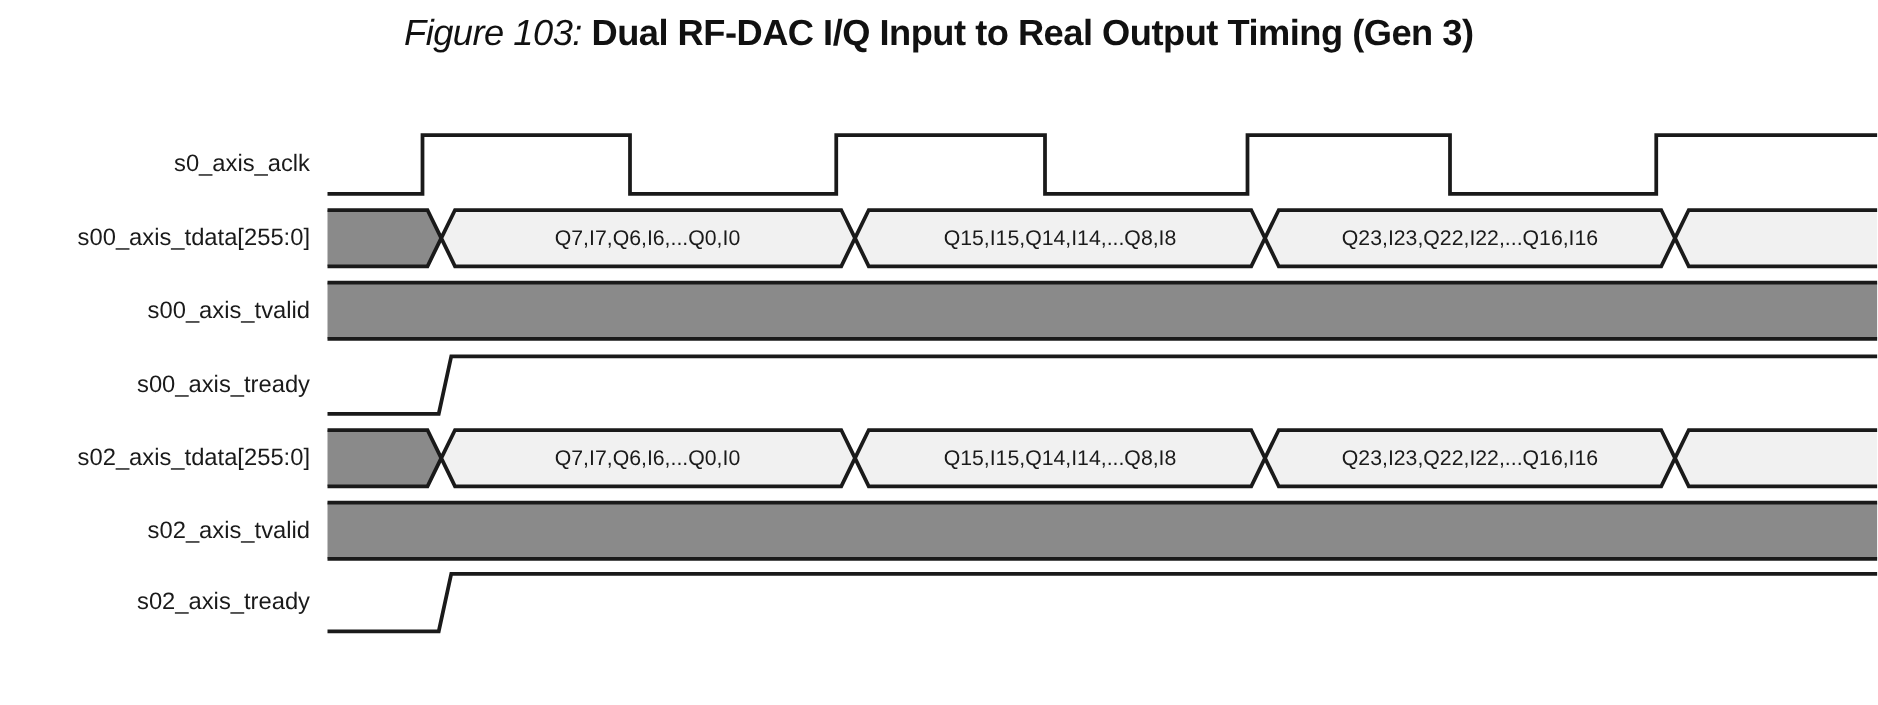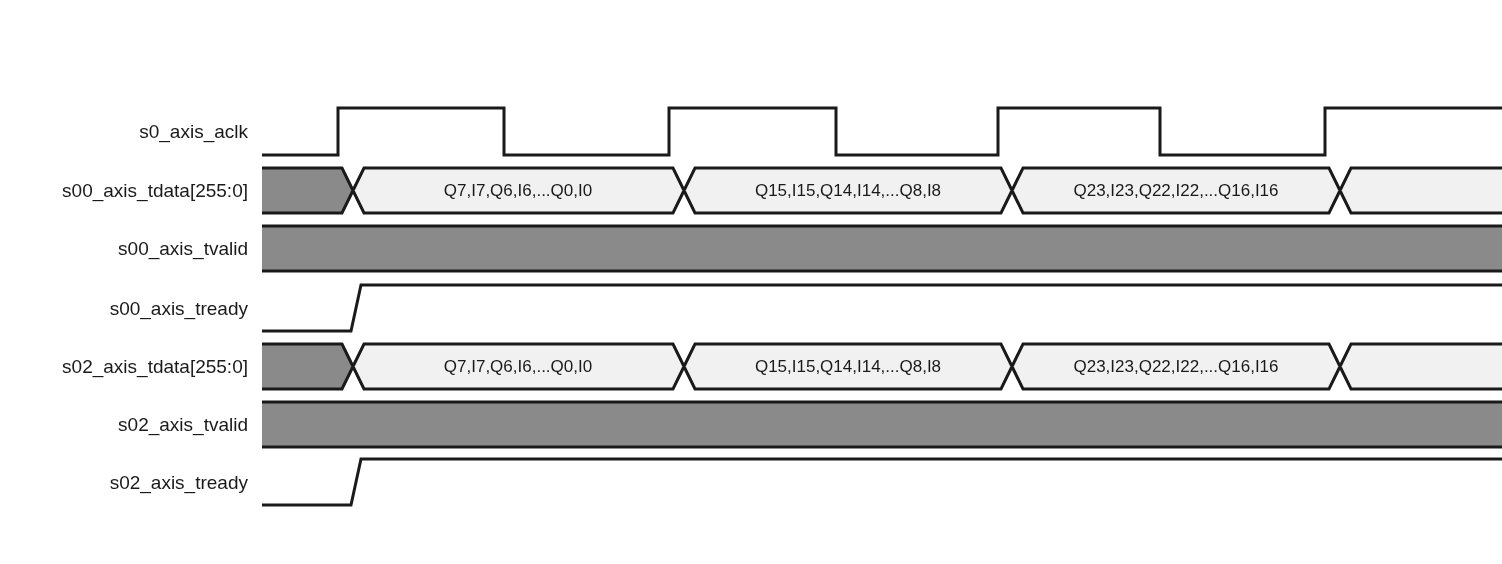--- a/index.html
+++ b/index.html
@@ -53,20 +53,25 @@
     font-family: "Liberation Sans", sans-serif;
     font-size: 17px;
     fill: #1a1a1a;
   }
 </style>
 </head>
 <body>
 
 <div id="figure-container">
 
+  <div id="figure-title">
+    <span class="title-prefix">Figure 103:</span>
+    <span> </span>
+    <span class="title-text">Dual RF-DAC I/Q Input to Real Output Timing (Gen 3)</span>
+  </div>
 
   <svg width="1502" height="564" viewBox="0 0 1502 564">
 
     <g>
       <text class="signal-label" x="248" y="131" text-anchor="end" dominant-baseline="central">s0_axis_aclk</text>
       <path class="wave-stroke" d="M262,155 H338 V108 H504 V155 H669 V108 H836 V155 H998 V108 H1160 V155 H1325 V108 H1506"></path>
     </g>
 
     <g>
       <text class="signal-label" x="248" y="190.5" text-anchor="end" dominant-baseline="central">s00_axis_tdata[255:0]</text>

